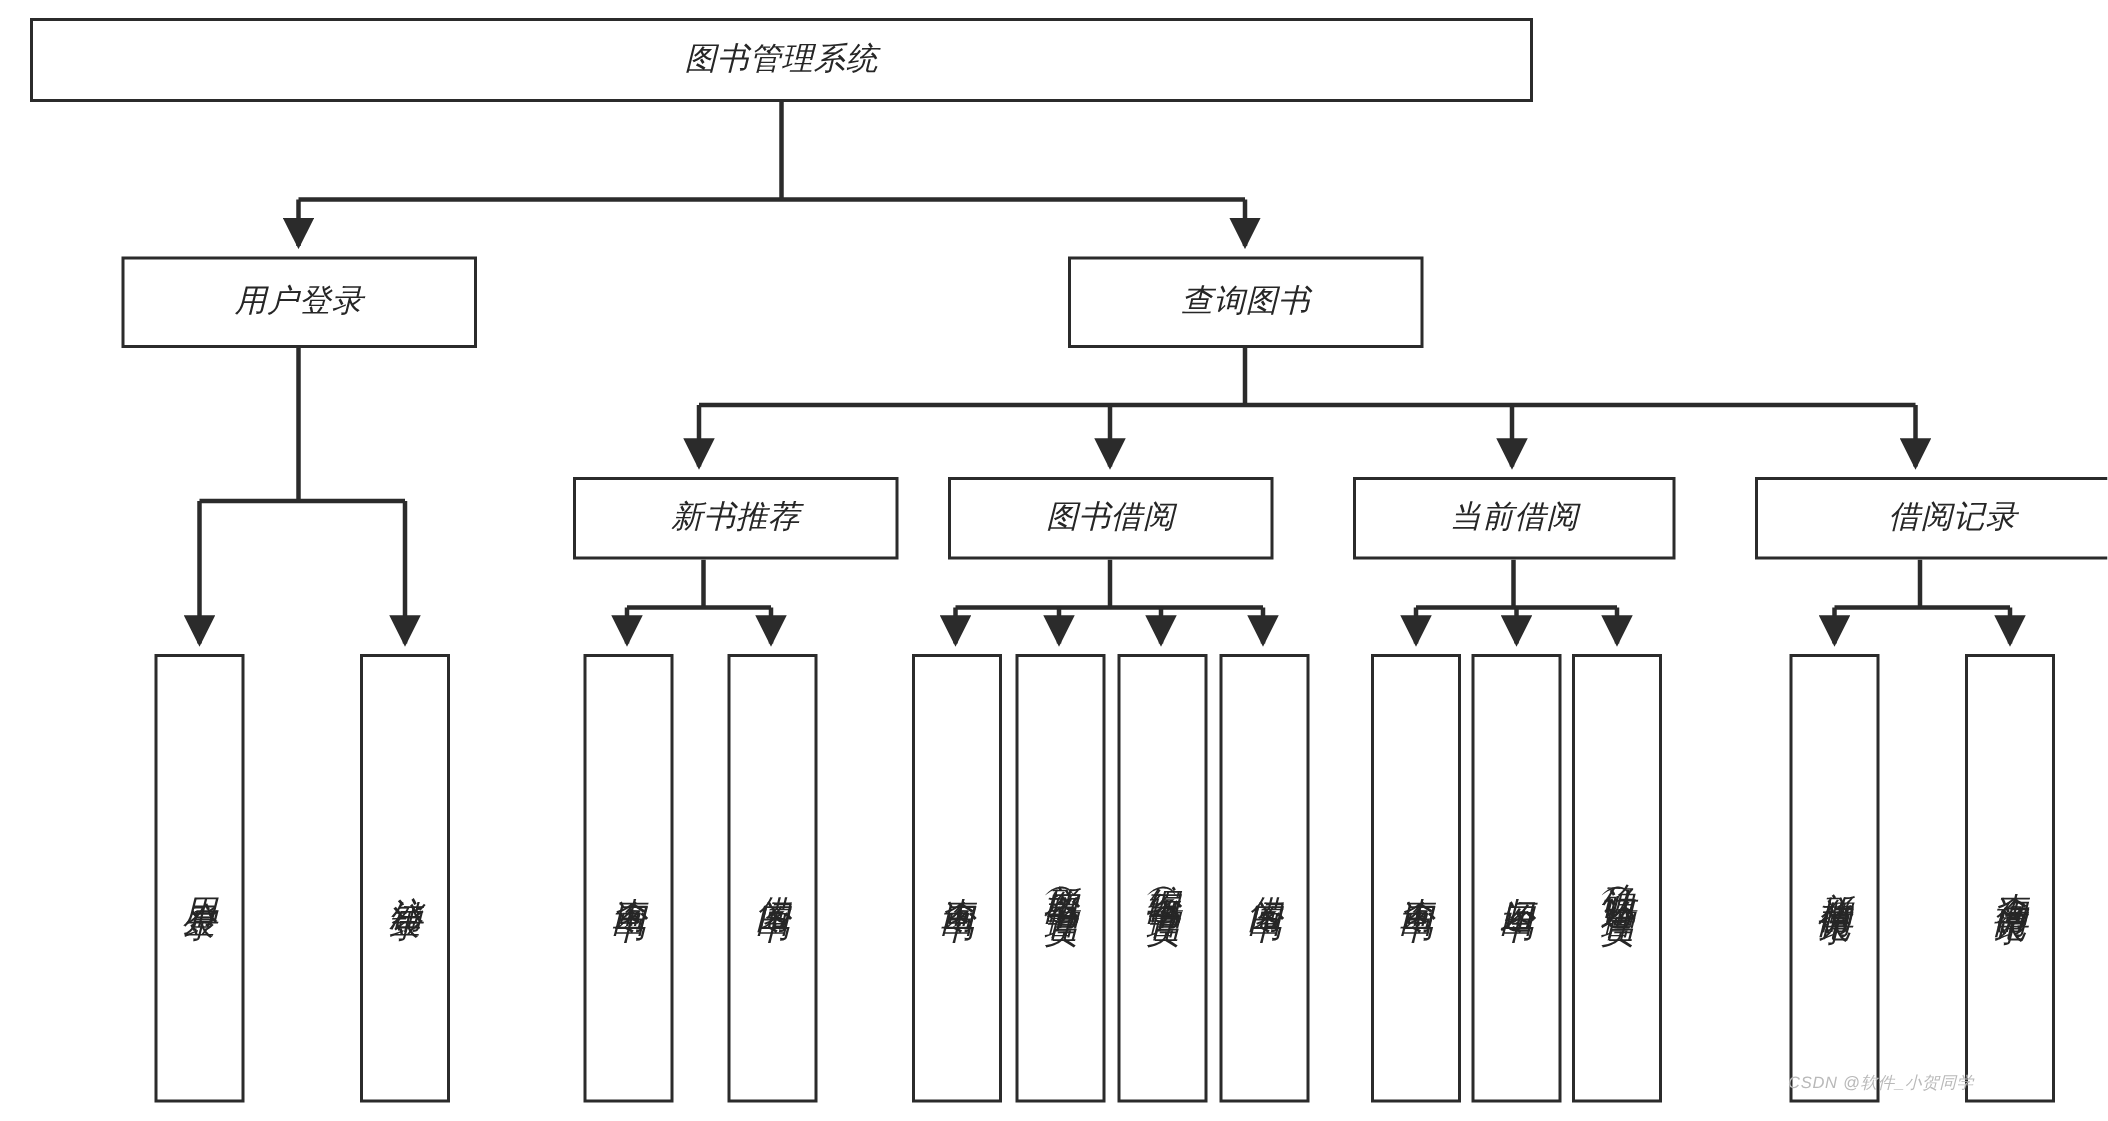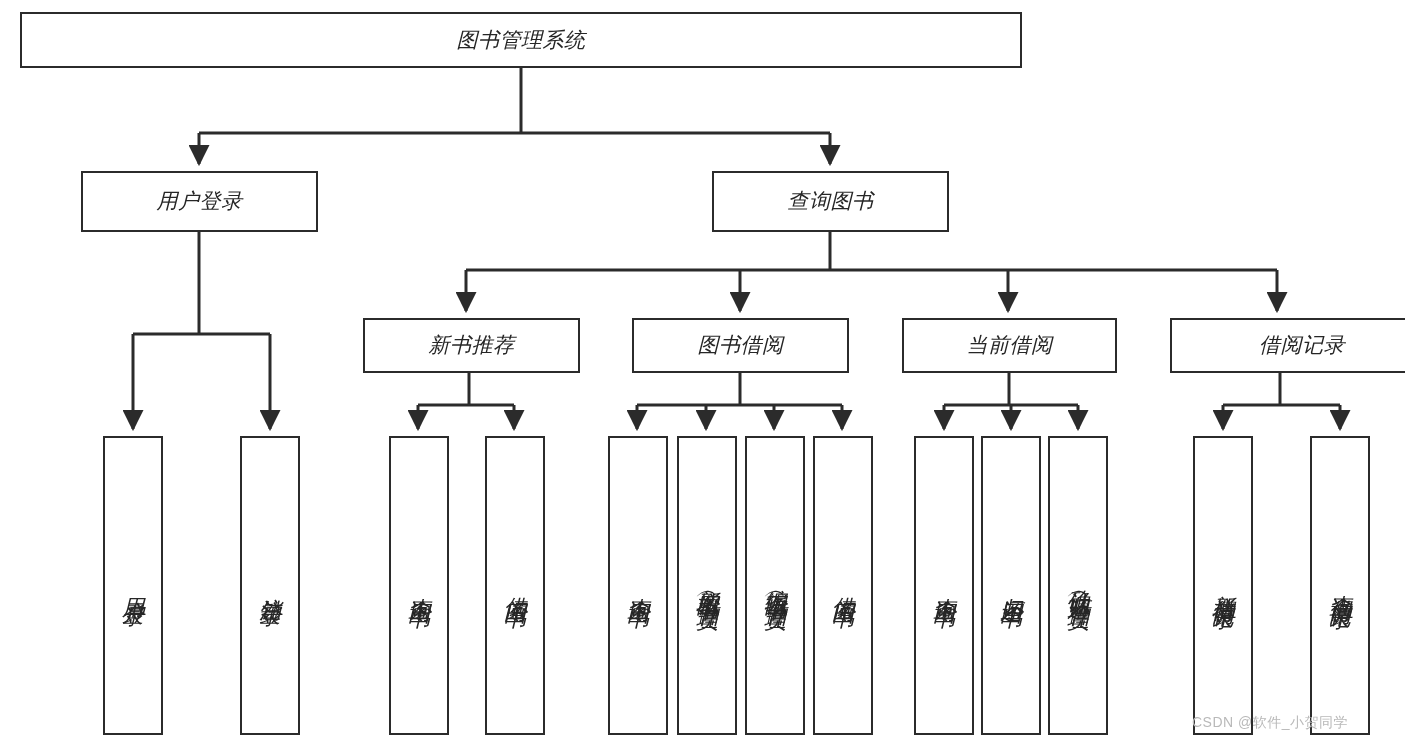--- a/index.html
+++ b/index.html
@@ -58,24 +58,25 @@
     text-orientation: upright;
     font-size: 22px;
     line-height: 1.0;
     letter-spacing: 3px;
     white-space: nowrap;
   }
   #watermark {
     position: absolute;
     left: 1192px;
     top: 714px;
-    font-size: 14px;
+    font-size: 11px;
     color: #b9b9b9;
     white-space: nowrap;
     letter-spacing: 0.5px;
+    font-style: italic;
   }
 </style>
 </head>
 <body>
 
 <div id="diagram-root">
 
   <svg id="connector-layer" viewBox="0 0 1405 747" width="1405" height="747">
     <defs>
       <marker id="arrow" viewBox="0 0 10 10" refX="9" refY="5" markerWidth="7" markerHeight="7" orient="auto-start-reverse">
@@ -130,21 +131,21 @@
     <span class="node-label">图书管理系统</span>
   </div>
 
   <div class="node horiz" style="left:81px; top:171px; width:237px; height:61px;">
     <span class="node-label">用户登录</span>
   </div>
   <div class="node horiz" style="left:712px; top:171px; width:237px; height:61px;">
     <span class="node-label">查询图书</span>
   </div>
 
-  <div class="node horiz" style="left:363px; top:318px; width:217px; height:55px;">
+  <div class="node horiz" style="left:382px; top:318px; width:217px; height:55px;">
     <span class="node-label">新书推荐</span>
   </div>
   <div class="node horiz" style="left:902px; top:318px; width:215px; height:55px;">
     <span class="node-label">当前借阅</span>
   </div>
   <div class="node horiz" style="left:632px; top:318px; width:217px; height:55px;">
     <span class="node-label">图书借阅</span>
   </div>
   <div class="node horiz" style="left:1170px; top:318px; width:264px; height:55px;">
     <span class="node-label">借阅记录</span>

